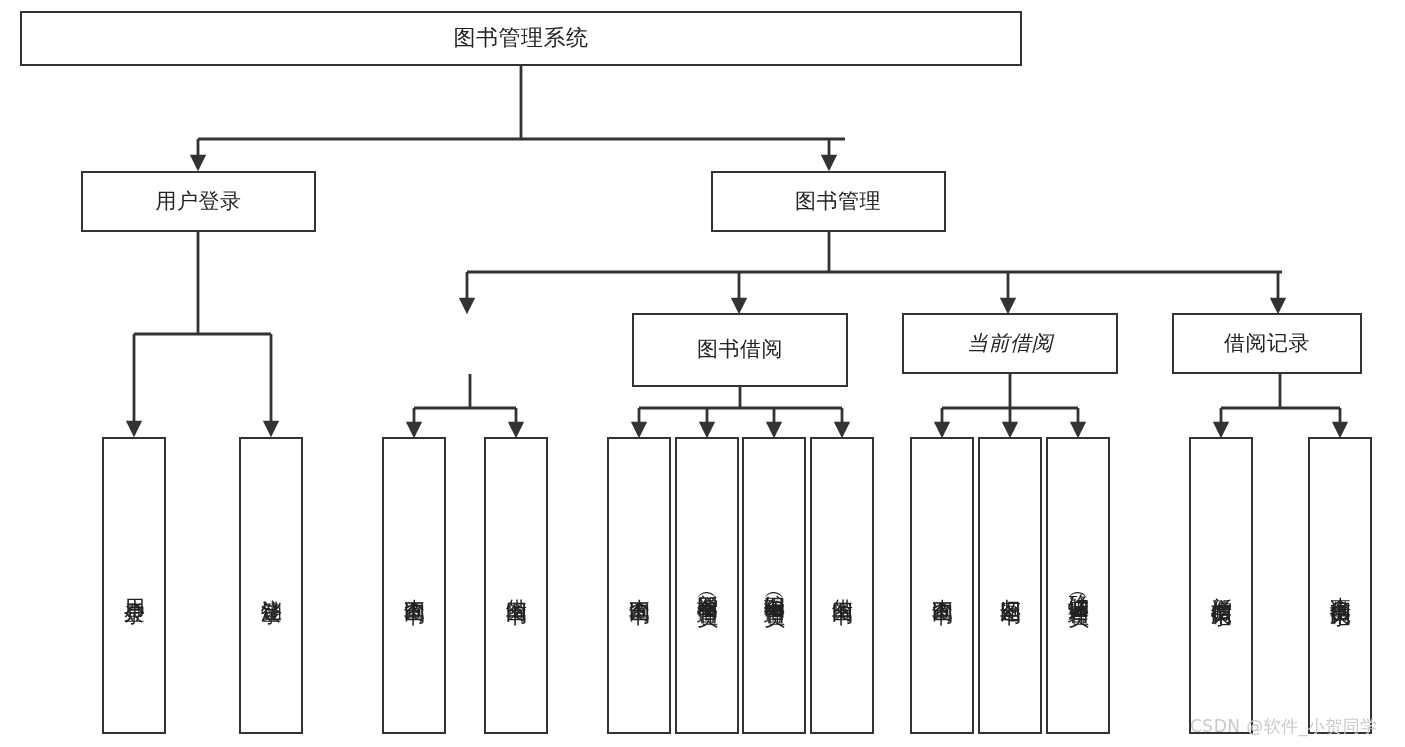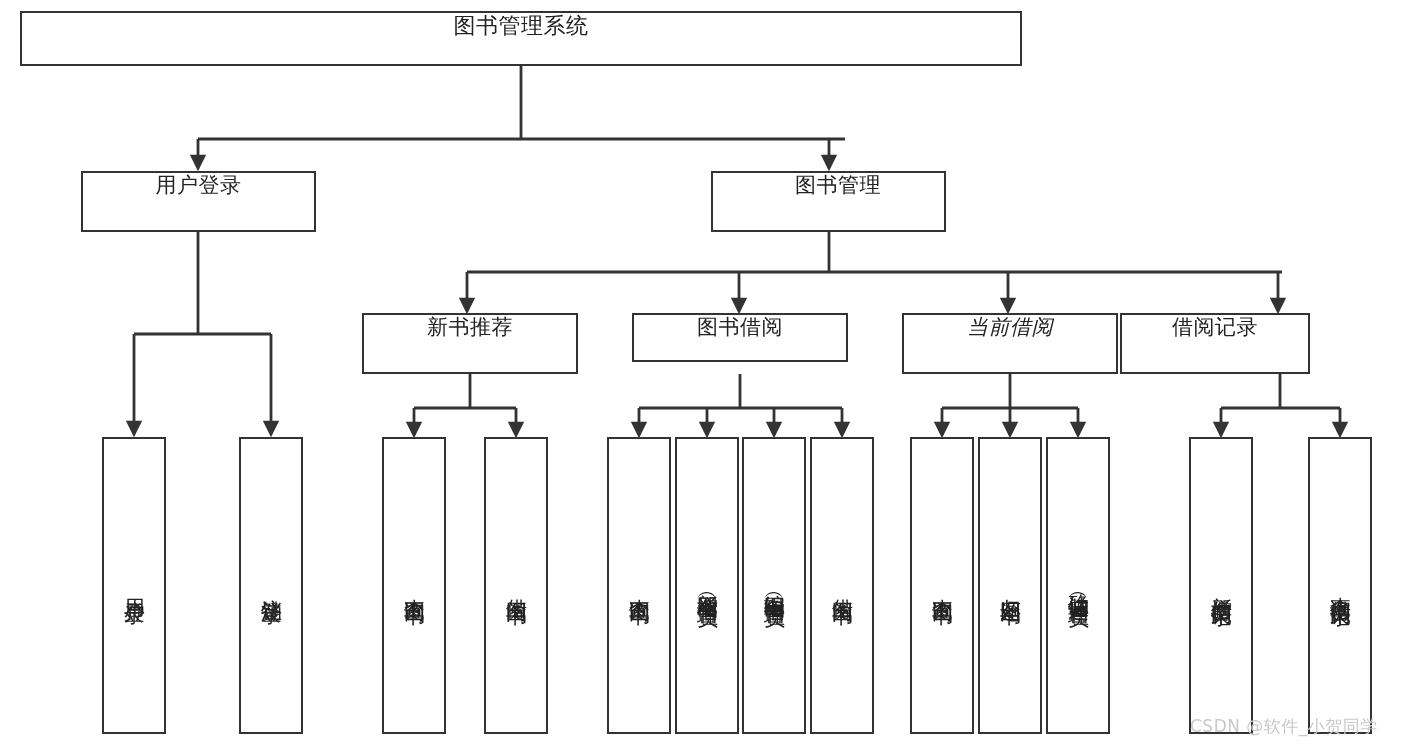--- a/index.html
+++ b/index.html
@@ -25,21 +25,21 @@
     width: 1405px;
     height: 747px;
     pointer-events: none;
   }
   .node {
     position: absolute;
     box-sizing: border-box;
     background: #ffffff;
     border: 2.5px solid #333333;
     display: flex;
-    align-items: flex-start;
+    align-items: center;
     justify-content: center;
     color: #222222;
   }
   .node .label {
     color: #222222;
     line-height: 1.22;
     letter-spacing: 0.5px;
     text-align: center;
     white-space: nowrap;
   }
@@ -130,33 +130,30 @@
   </div>
 
   <div class="node horizontal" style="left:81px; top:171px; width:235px; height:61px;">
     <span class="label">用户登录</span>
   </div>
 
   <div class="node horizontal" style="left:711px; top:171px; width:235px; height:61px;padding-left:19px;">
     <span class="label">图书管理</span>
   </div>
 
-  <div class="node horizontal" style="left:362px; top:313px; width:216px; height:61px;">
-    <span class="label">新书推荐</span>
-  </div>
-
-  <div class="node horizontal" style="left:632px; top:313px; width:216px; height:49px;">
+
+  <div class="node horizontal" style="left:632px; top:313px; width:216px; height:74px;">
     <span class="label">图书借阅</span>
   </div>
 
   <div class="node horizontal" style="left:902px; top:313px; width:216px; height:61px;font-style:italic;">
     <span class="label">当前借阅</span>
   </div>
 
-  <div class="node horizontal" style="left:1120px; top:313px; width:190px; height:61px;">
+  <div class="node horizontal" style="left:1172px; top:313px; width:190px; height:61px;">
     <span class="label">借阅记录</span>
   </div>
 
   <div class="node vertical" style="left:102px; top:437px; width:64px; height:297px;">
     <span class="label">用户登录</span>
   </div>
 
   <div class="node vertical" style="left:239px; top:437px; width:64px; height:297px;">
     <span class="label">注销登录</span>
   </div>

